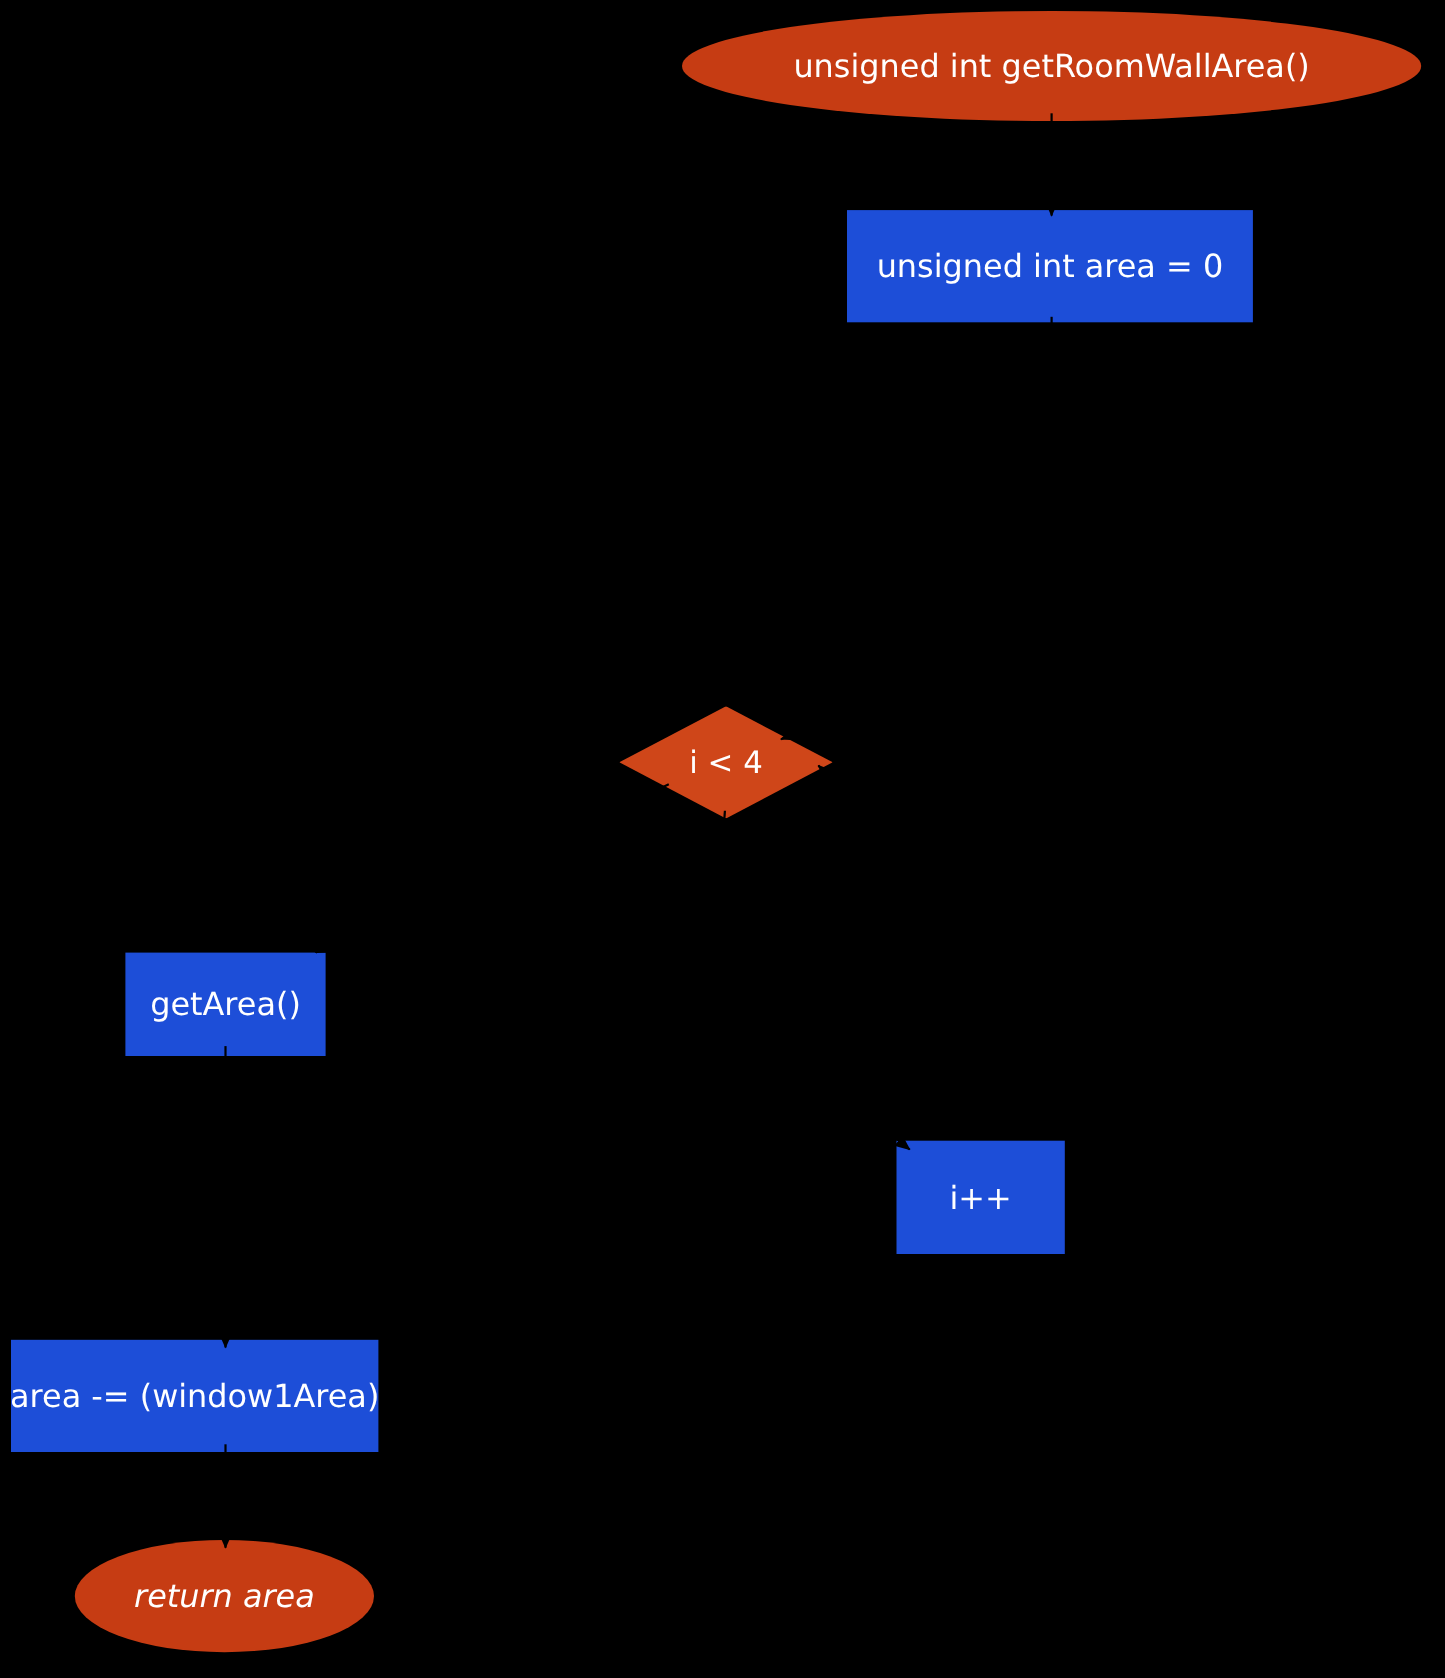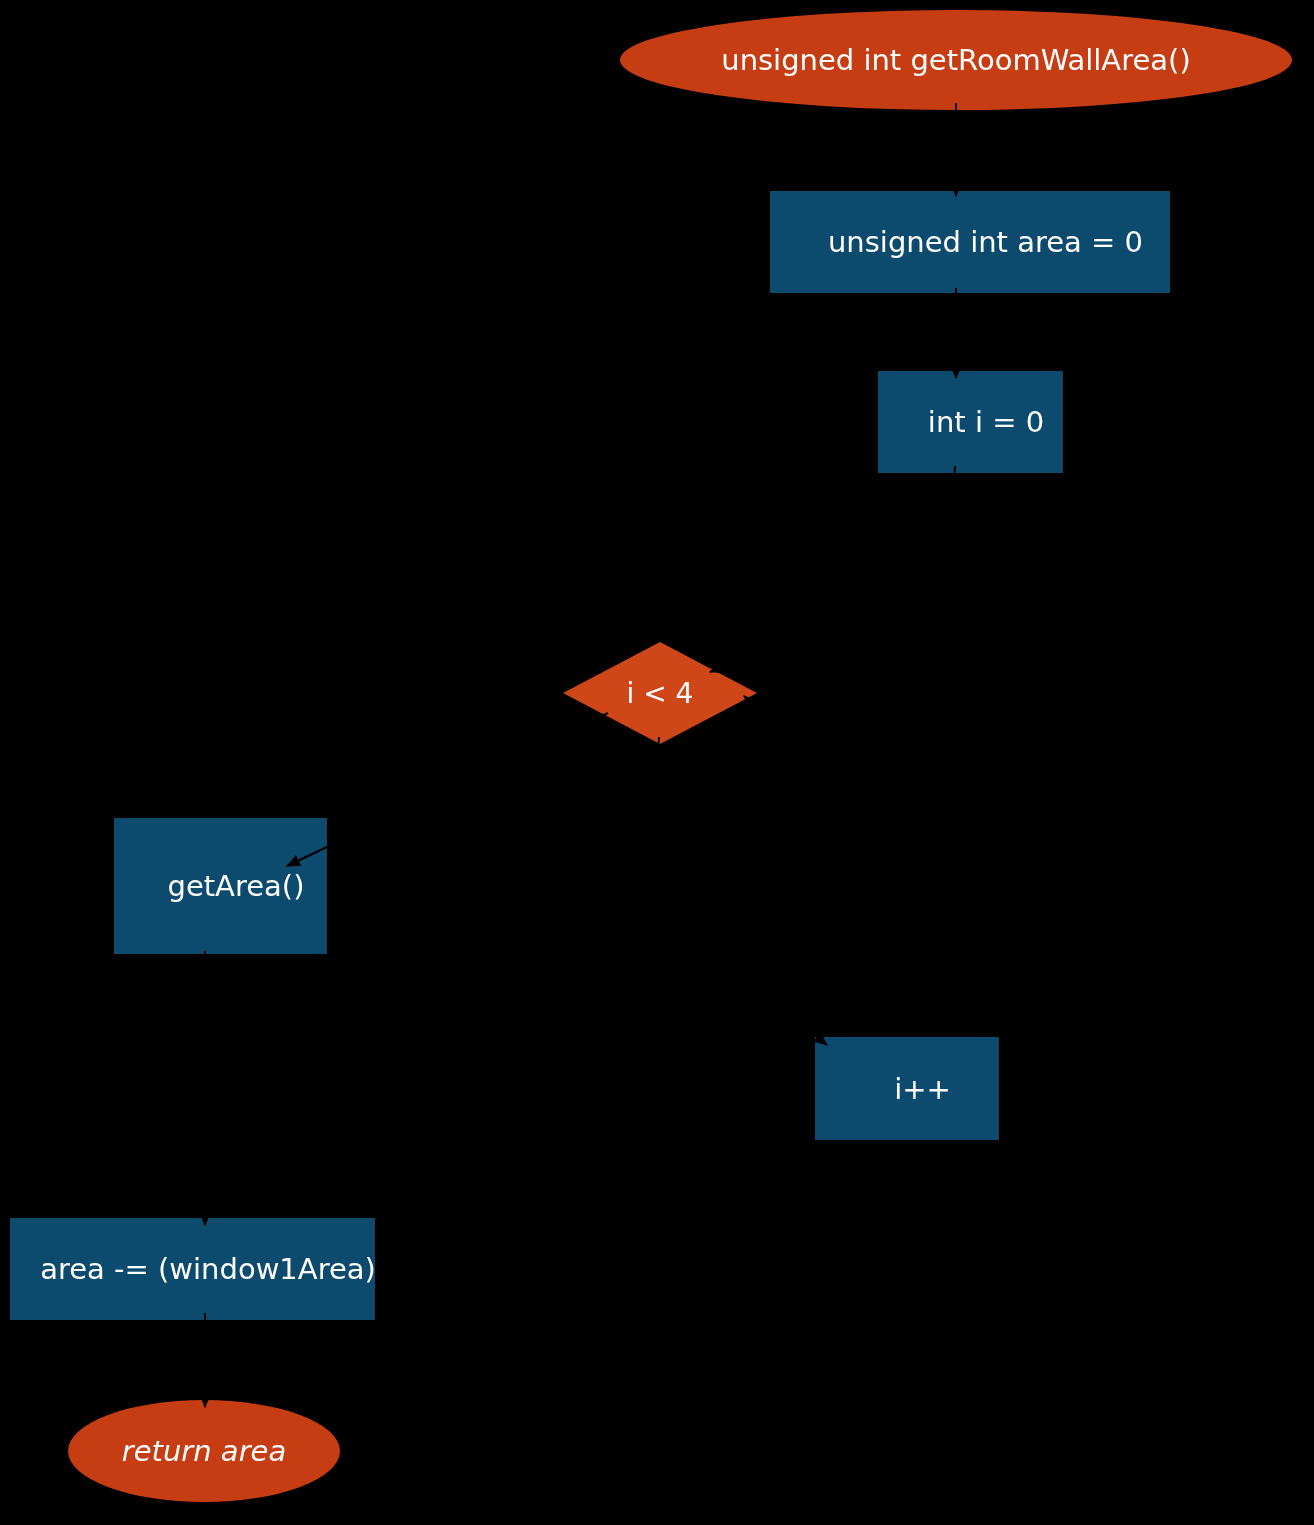--- a/index.html
+++ b/index.html
@@ -20,21 +20,21 @@
     position: absolute;
     display: flex;
     align-items: center;
     justify-content: center;
     color: #ffffff;
     font-size: 29px;
     white-space: nowrap;
     z-index: 1;
     text-align: center;
   }
-  .process  { background: #0c4a6e; padding-left: 31px; }
+  .process  { background: #1d4ed8; }
   .terminal { background: #c63c13; border-radius: 50%; }
   .decision {
     background: #cf4619;
     clip-path: polygon(50% 0, 100% 50%, 50% 100%, 0 50%);
     font-size: 28px;
   }
   #edges {
     position: absolute;
     left: 0; top: 0;
     z-index: 5;
@@ -48,28 +48,27 @@
 </style>
 </head>
 <body>
 
 <div id="canvas">
 
   <div class="node terminal" style="left:620px; top:10px; width:672px; height:100px;">unsigned int getRoomWallArea()</div>
 
   <div class="node process" style="left:770px; top:191px; width:369px; height:102px;">unsigned int area = 0</div>
 
-  <div class="node process" style="left:878px; top:371px; width:154px; height:102px;">int i = 0</div>
 
   <div class="node decision" style="left:563px; top:642px; width:194px; height:102px;">i &lt; 4</div>
 
 
   <div class="node process" style="left:815px; top:1037px; width:153px; height:103px;">i++</div>
 
-  <div class="node process" style="left:114px; top:818px; width:182px; height:136px;text-align:right;">getArea()</div>
+  <div class="node process" style="left:114px; top:866px; width:182px; height:94px;text-align:right;">getArea()</div>
 
 
   <div class="node process" style="left:10px; top:1218px; width:334px; height:102px;">area -= (window1Area)</div>
 
   <div class="node terminal" style="left:68px; top:1400px; width:272px; height:102px;font-style:italic;">return area</div>
 
   <svg id="edges" width="1314" height="1525" viewBox="0 0 1314 1525">
     <defs>
       <marker id="ah" markerWidth="7" markerHeight="6" refX="6.5" refY="3" orient="auto">
         <path d="M0,0 L7,3 L0,6 z" fill="#000000"></path>

